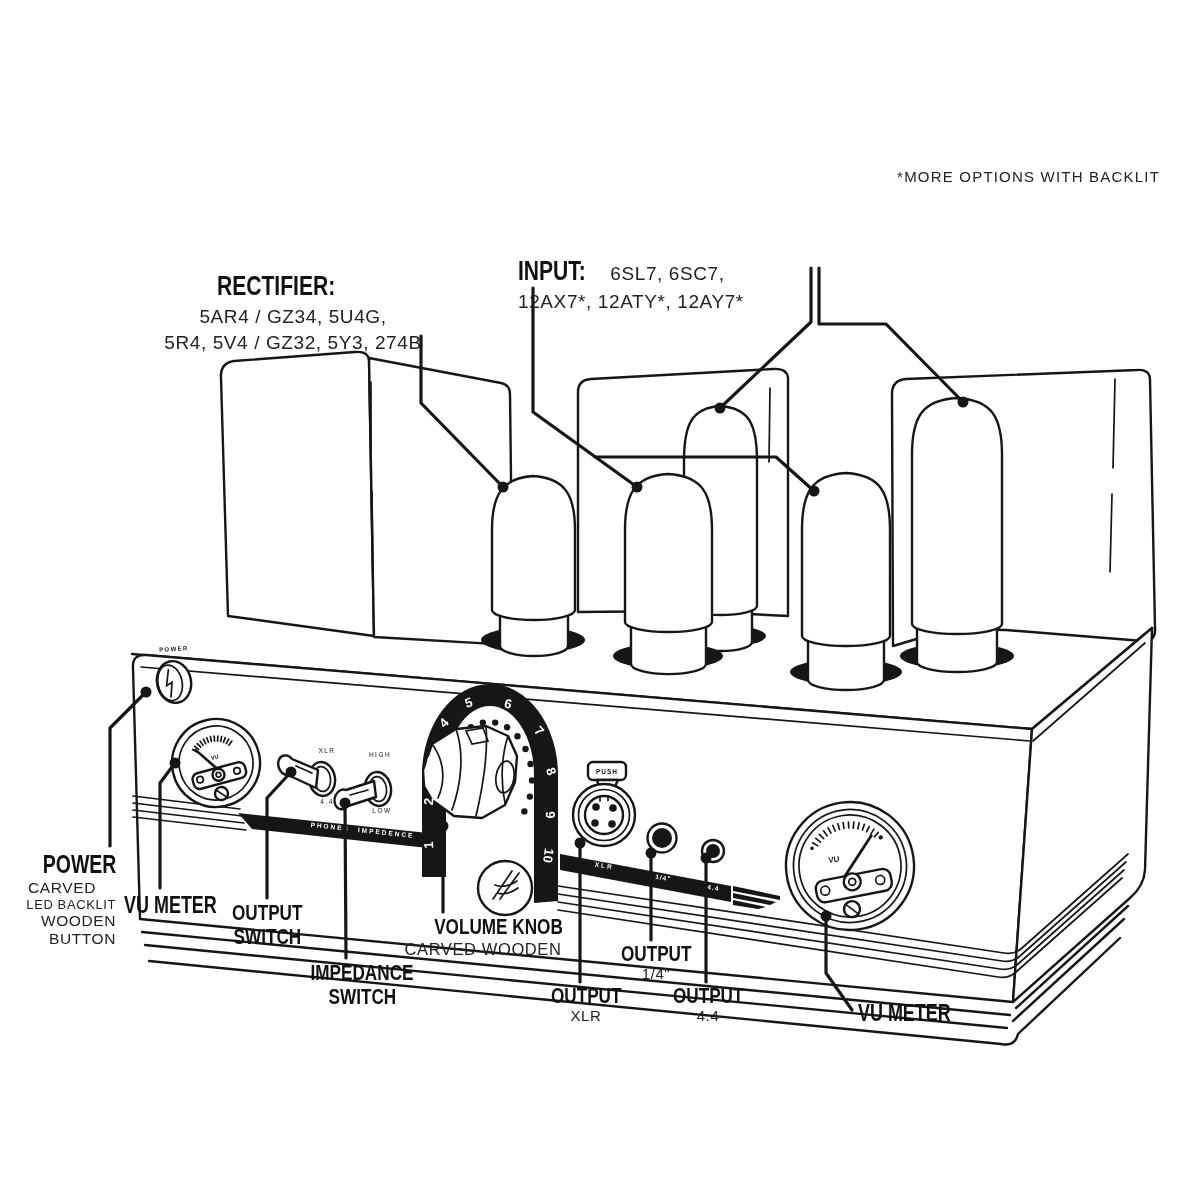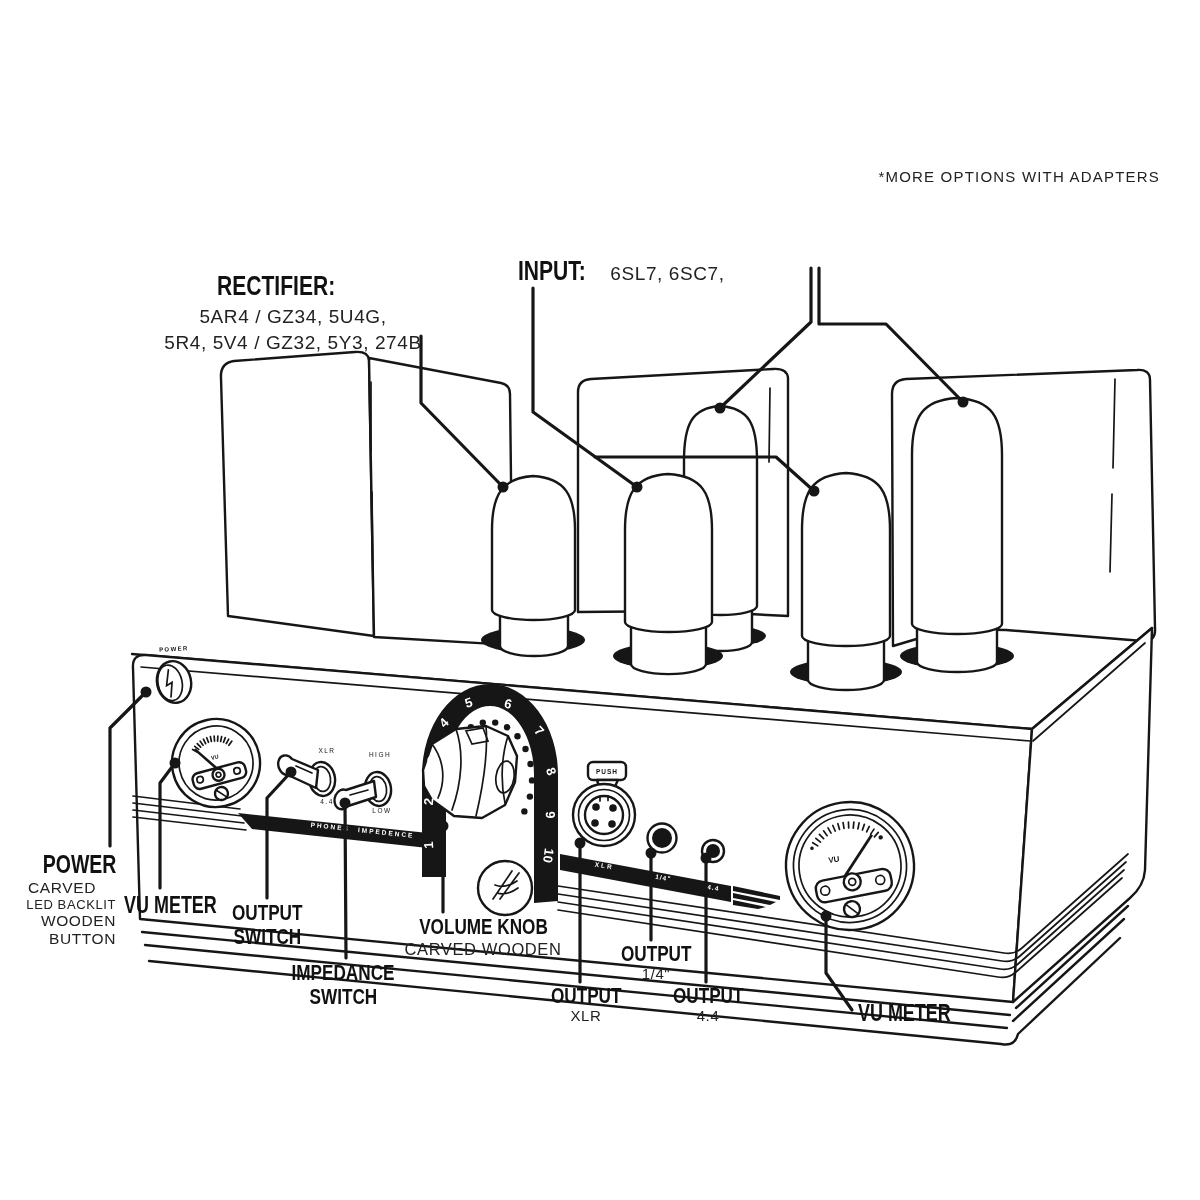--- a/index.html
+++ b/index.html
@@ -267,26 +267,27 @@
         <circle class="blk" cx="580" cy="843" r="5.5"></circle>
     <path class="lead" d="M651,853 L651,940"></path>
         <circle class="blk" cx="651" cy="853" r="5.5"></circle>
     <path class="lead" d="M706,858 L706,982"></path>
         <circle class="blk" cx="706" cy="858" r="5.5"></circle>
     <path class="lead" d="M826,916 L826,973 L852,1010"></path>
         <circle class="blk" cx="826" cy="916" r="5.5"></circle>
   </g>
 </svg>
 
-<div class="abs" style="right:40px;top:168px;font-size:15px;letter-spacing:1.2px;color:#222;white-space:nowrap;">*MORE OPTIONS WITH ADAPTERS</div>
+<div class="abs" style="right:40px;top:168px;font-size:15px;letter-spacing:1.2px;color:#222;white-space:nowrap;">*MORE OPTIONS WITH BACKLIT</div>
 
 
 <div class="abs" style="left:518px;top:218px;width:300px;line-height:1.35;font-size:19px;margin-top:35px;">
   <div><span class="hd cxl" style="font-size:27px;">INPUT:</span>
        <span class="light">6SL7, 6SC7,</span></div>
+  <div><span class="light">12AX7*, 12ATY*, 12AY7*</span></div>
 </div>
 
 <div class="abs" style="left:123px;top:268px;width:340px;line-height:1.35;font-size:19px;text-align:center;">
   <div><span class="hd cxl" style="font-size:27px;">RECTIFIER:</span>
        <span class="light">5AR4 / GZ34, 5U4G,</span></div>
   <div><span class="light">5R4, 5V4 / GZ32, 5Y3, 274B</span></div>
 </div>
 
 <div class="abs tr" style="left:8px;top:850px;width:108px;line-height:1.16;">
   <div class="hd" style="font-size:25px;"><span class="cxr">POWER</span></div>
@@ -298,27 +299,27 @@
 
 <div class="abs tc hd" style="left:105px;top:892px;width:130px;font-size:23px;">
   <span class="cx">VU METER</span>
 </div>
 
 <div class="abs tc hd" style="left:205px;top:901px;width:125px;font-size:22px;line-height:1.1;">
   <div><span class="cx">OUTPUT</span></div>
   <div><span class="cx">SWITCH</span></div>
 </div>
 
-<div class="abs tc hd" style="left:257px;top:961px;width:172px;font-size:22px;line-height:1.1;">
+<div class="abs tc hd" style="left:276px;top:961px;width:172px;font-size:22px;line-height:1.1;">
   <div><span class="cx">IMPEDANCE</span></div>
   <div><span class="cx">SWITCH</span></div>
 </div>
 
 <div class="abs tc" style="left:385px;top:914px;width:196px;line-height:1.2;">
-  <div class="hd" style="font-size:22px;"><span class="cx">VOLUME KNOB</span></div>
+  <div class="hd" style="font-size:22px;text-align:right;"><span class="cx">VOLUME KNOB</span></div>
   <div class="light" style="font-size:16.5px;">CARVED WOODEN</div>
 </div>
 
 <div class="abs tc" style="left:536px;top:984px;width:100px;line-height:1.1;">
   <div class="hd" style="font-size:22px;"><span class="cx">OUTPUT</span></div>
   <div class="light" style="font-size:15px;">XLR</div>
 </div>
 
 <div class="abs tc" style="left:606px;top:942px;width:100px;line-height:1.1;">
   <div class="hd" style="font-size:22px;"><span class="cx">OUTPUT</span></div>

